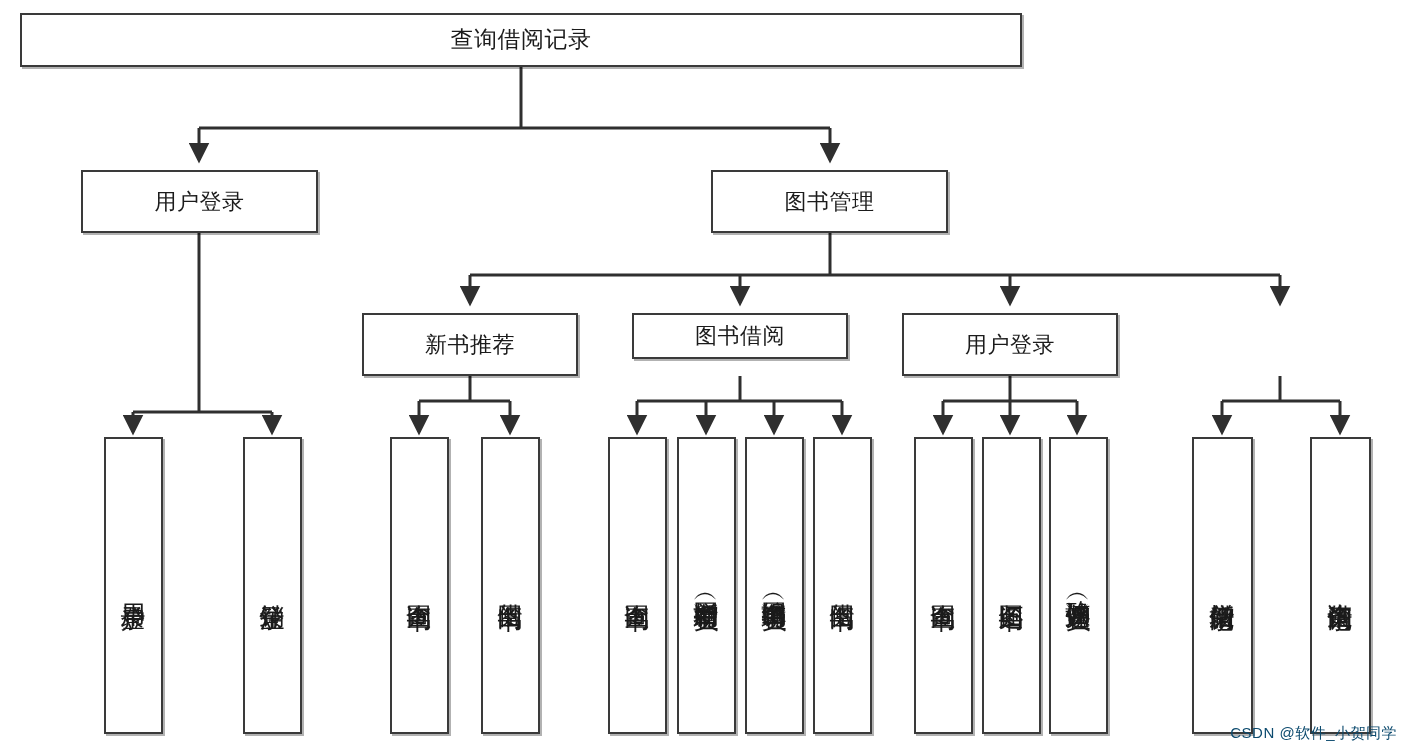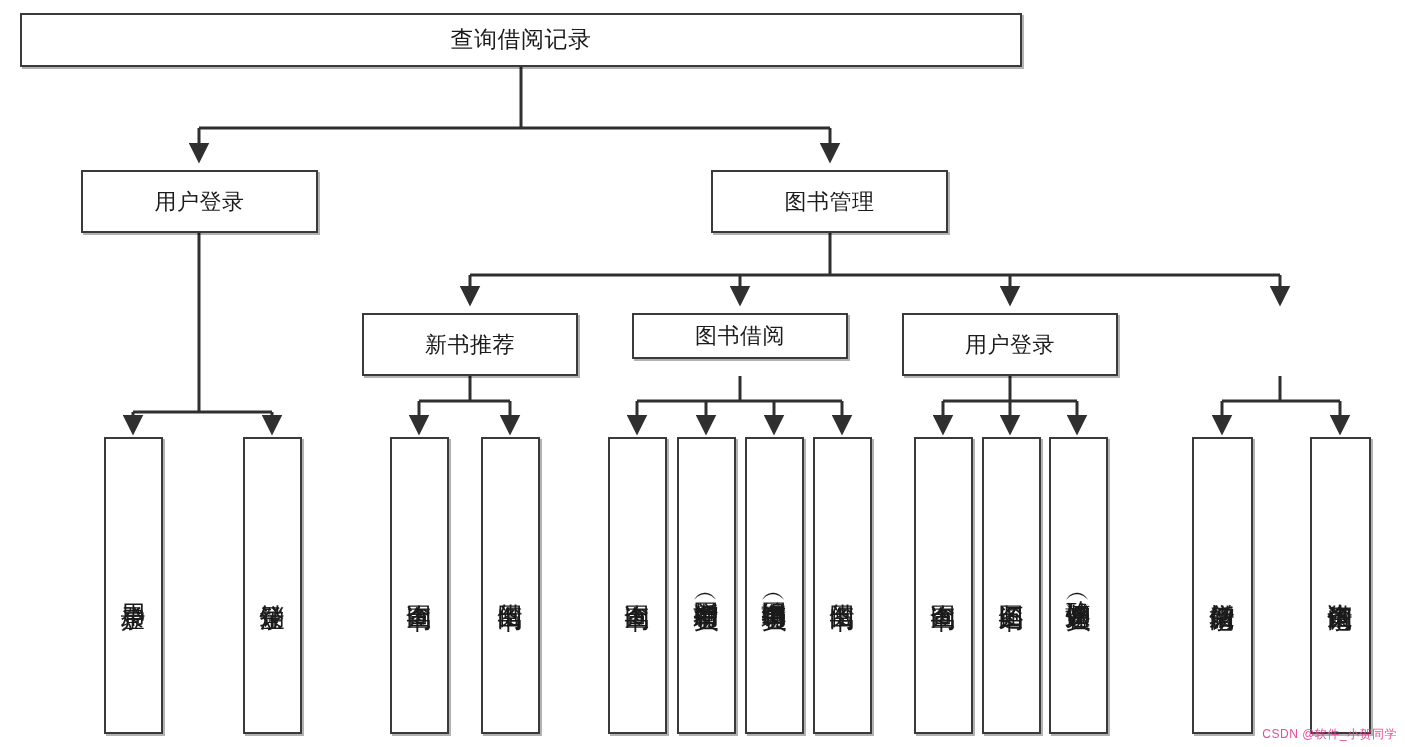--- a/index.html
+++ b/index.html
@@ -63,22 +63,22 @@
     font-size: 25px;
     line-height: 1.04;
     letter-spacing: 1px;
     white-space: nowrap;
     max-height: 272px;
   }
   .watermark {
     position: absolute;
     right: 8px;
     bottom: 4px;
-    font-size: 12px;
-    color: #ec4899;
+    font-size: 15px;
+    color: #0c4a6e;
     letter-spacing: 0.5px;
     z-index: 3;
     white-space: nowrap;
   }
 </style>
 </head>
 <body>
 
 <div id="canvas">
 

